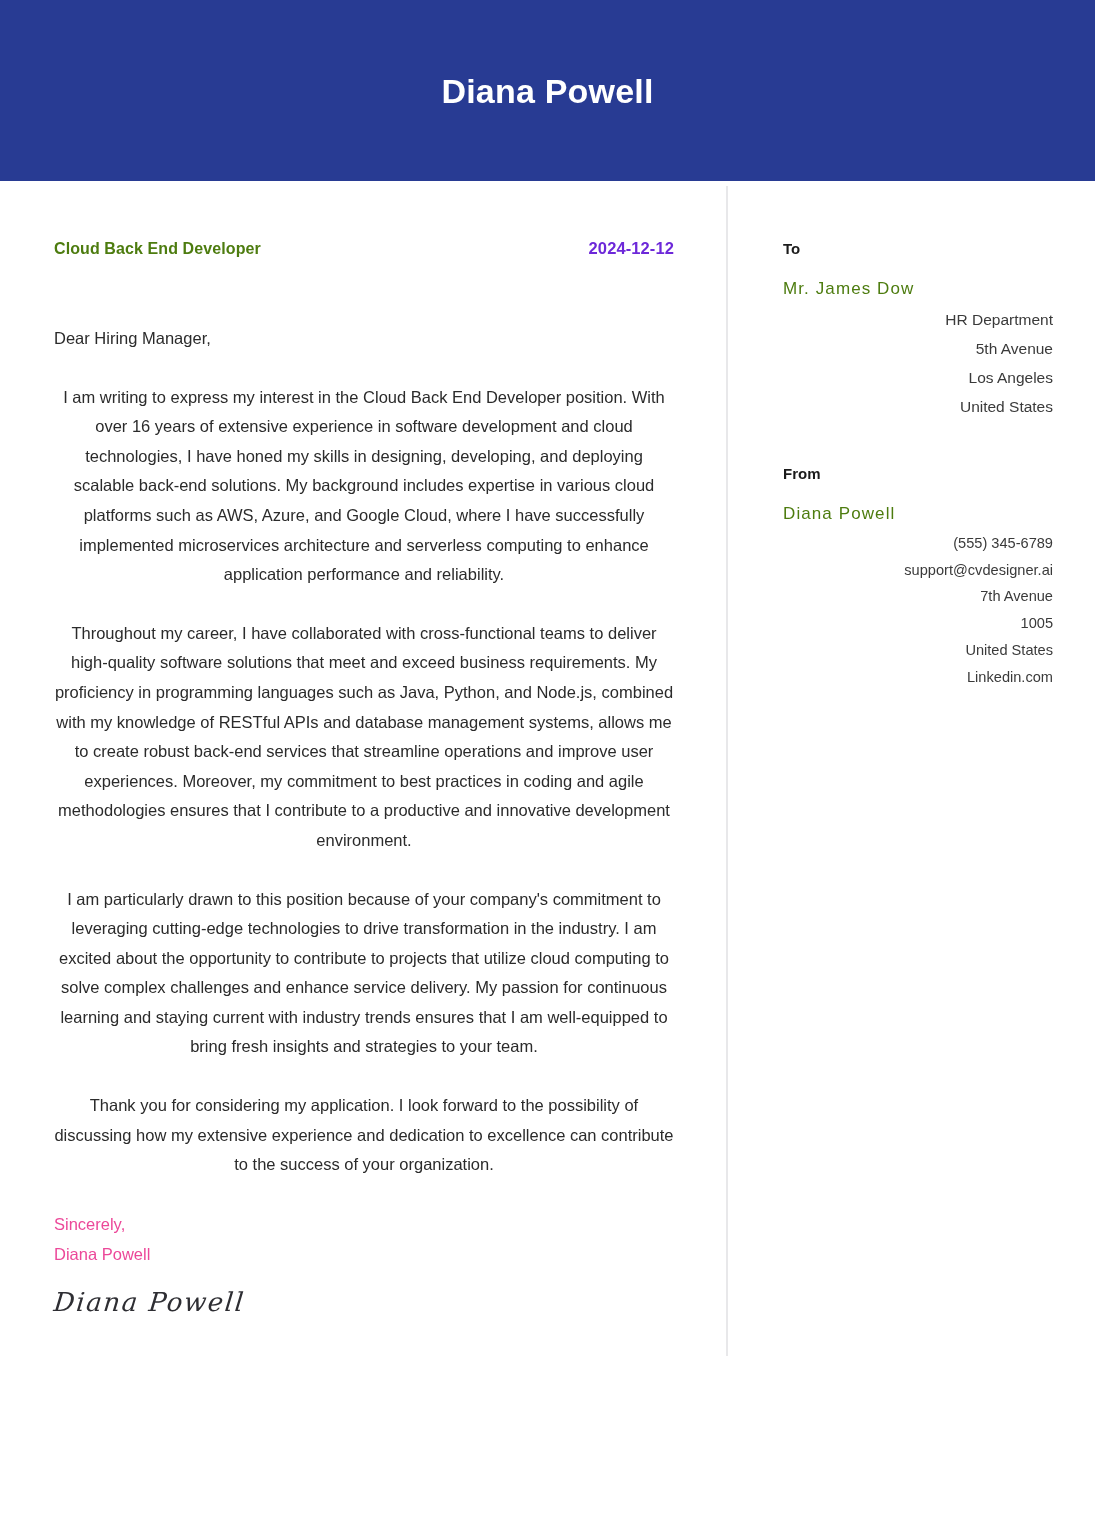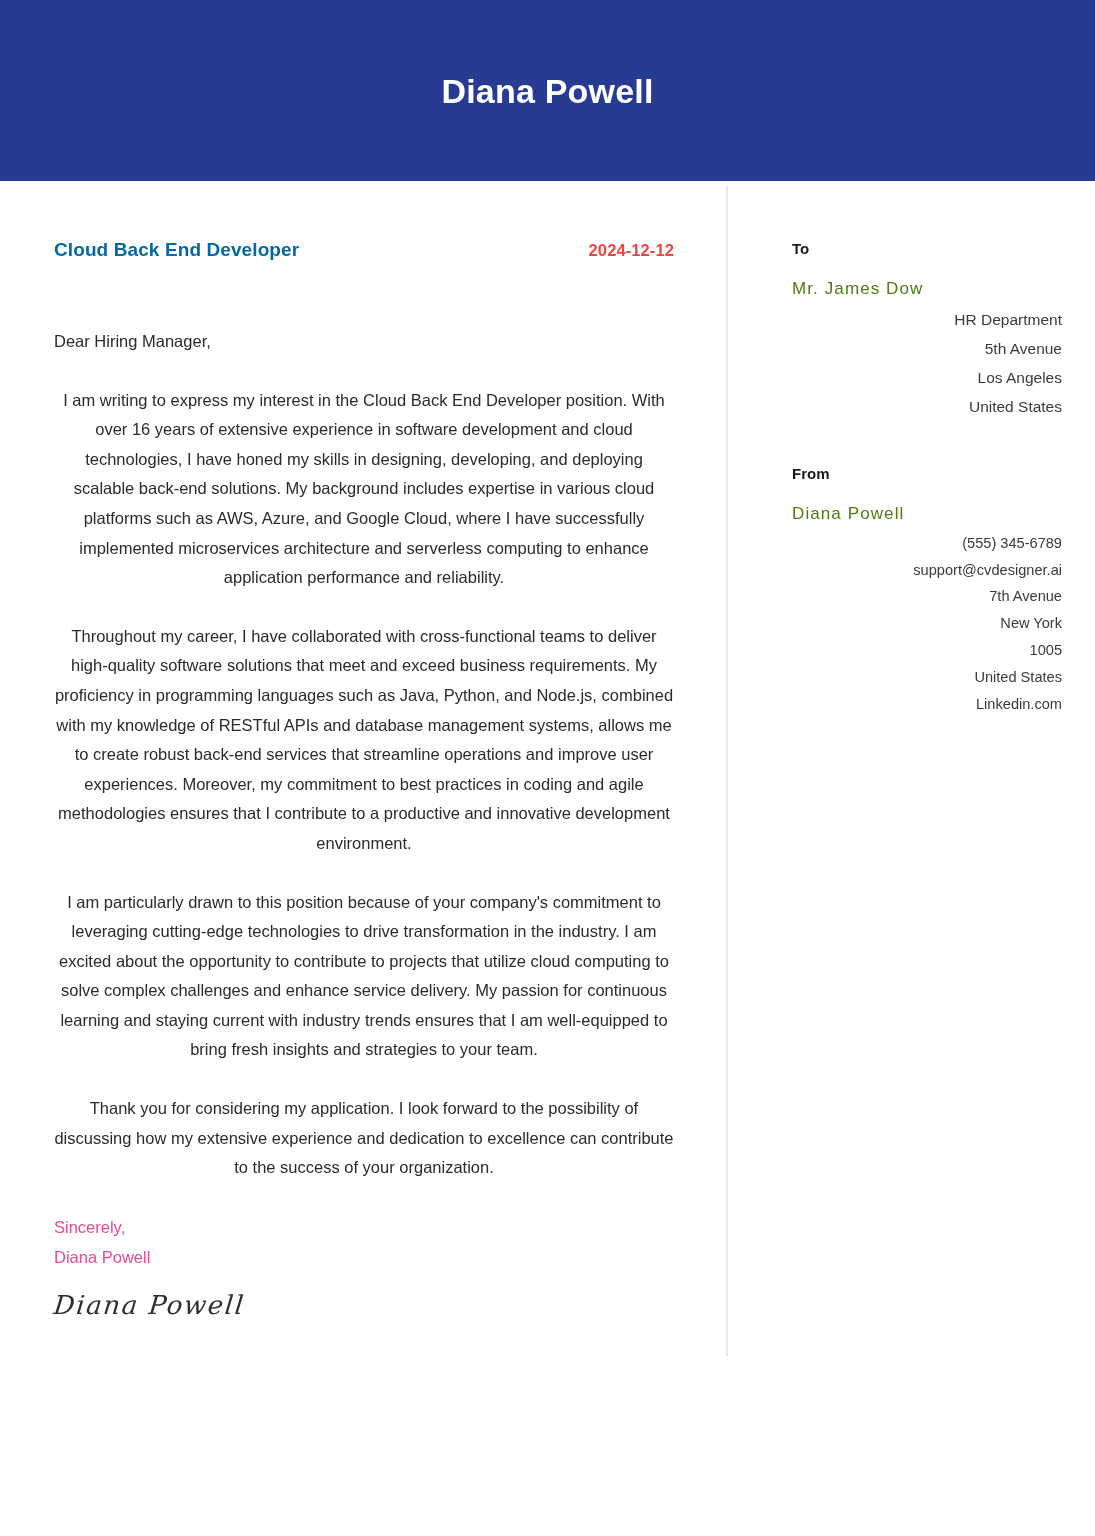--- a/index.html
+++ b/index.html
@@ -69,29 +69,29 @@
     top: 0;
     width: 620px;
   }
   .letter-topline {
     display: flex;
     justify-content: space-between;
     align-items: baseline;
     margin-top: 58px;
   }
   .job-title {
-    font-size: 19px;
-    font-weight: bold;
-    color: #0369a1;
+    font-size: 16px;
+    font-weight: bold;
+    color: #4d7c0f;
     letter-spacing: 0.1px;
   }
   .letter-date {
     font-size: 16.5px;
     font-weight: bold;
-    color: #ef4444;
+    color: #6d28d9;
     letter-spacing: 0.1px;
     white-space: nowrap;
   }
 
   .salutation {
     margin-top: 66px;
     font-size: 16.5px;
     color: #2b2b2b;
     line-height: 29.6px;
   }
@@ -122,21 +122,20 @@
     transform: skewX(-6deg);
     transform-origin: left center;
   }
 
   
   .sidebar {
     position: absolute;
     left: 783px;
     top: 0;
     width: 270px;
-    margin-left: 9px;
   }
   .side-label {
     margin-top: 59px;
     font-size: 15px;
     font-weight: bold;
     color: #1b1b1b;
     line-height: 1.2;
   }
   .side-label.from-label {
     margin-top: 44px;
@@ -217,21 +216,20 @@
       </div>
 
       <div class="side-label from-label">From</div>
 
       <div class="side-person">Diana Powell</div>
 
       <div class="side-lines compact">
         <div class="side-line">(555) 345-6789</div>
         <div class="side-line">support@cvdesigner.ai</div>
         <div class="side-line">7th Avenue</div>
-        <div class="side-line">New York</div>
         <div class="side-line">1005</div>
         <div class="side-line">United States</div>
         <div class="side-line">Linkedin.com</div>
       </div>
 
     </div>
 
   </div>
 </div>
 

